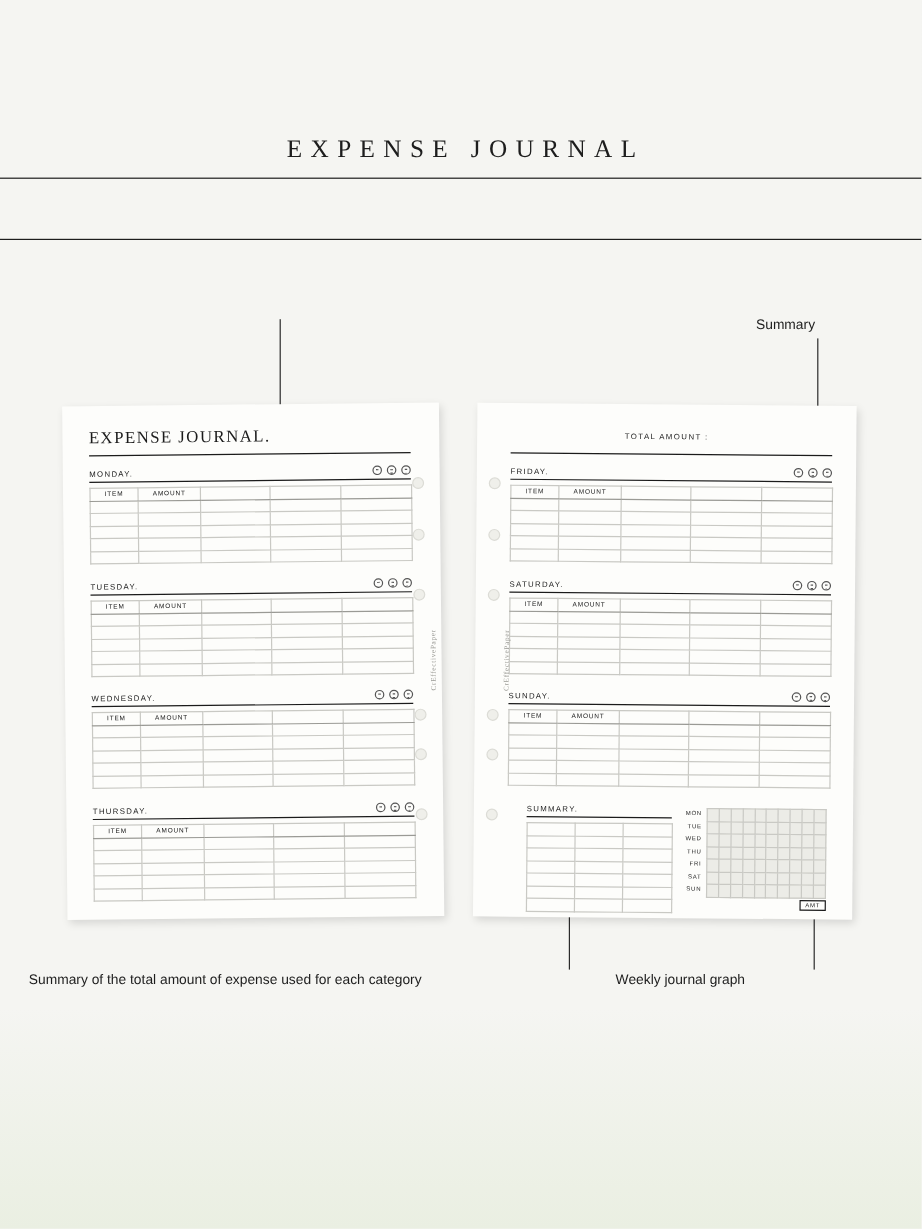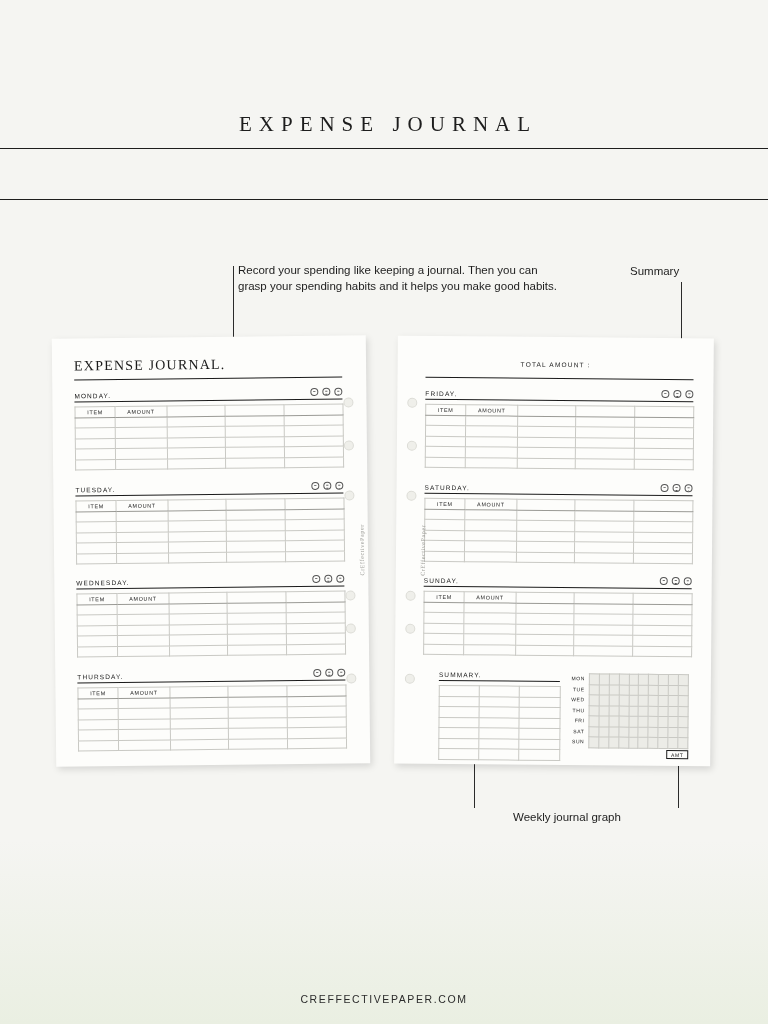--- a/index.html
+++ b/index.html
@@ -154,28 +154,28 @@
 </style>
 </head>
 <body>
 
 <div class="page">
 
   <div class="hdr-title">EXPENSE JOURNAL</div>
   <div class="rule r1"></div>
   <div class="rule r2"></div>
 
-  <div class="anno anno-record">Record your spending like keeping a journal. Then you can grasp your spending habits and it helps you make good habits.</div>
   <div class="leader v" style="left:233px; top:266px; height:170px;"></div>
   <div class="dot" style="left:231px; top:433px;"></div>
 
   <div class="anno anno-rating">Summary</div>
   <div class="leader v" style="left:681px; top:282px; height:111px;"></div>
   <div class="dot" style="left:679px; top:391px;"></div>
 
+  <div class="anno anno-summary">Summary of the total amount of expense used for each category</div>
   <div class="leader v" style="left:474px; top:709px; height:99px;"></div>
   <div class="dot" style="left:472px; top:707px;"></div>
 
   <div class="anno anno-graph"><span>Weekly journal graph</span></div>
   <div class="leader v" style="left:678px; top:709px; height:99px;"></div>
   <div class="dot" style="left:676px; top:707px;"></div>
 
   <div class="sheet left">
     <div class="sheet-inner">
 
@@ -780,14 +780,13 @@
       <div class="hole" style="left:10px; top:105px;"></div>
       <div class="hole" style="left:10px; top:155px;"></div>
       <div class="hole" style="left:10px; top:255px;"></div>
       <div class="hole" style="left:10px; top:288px;"></div>
       <div class="hole" style="left:10px; top:338px;"></div>
 
       <div class="side-brand" style="left:24px; top:240px; transform: rotate(-90deg);">CrEffectivePaper</div>
     </div>
   </div>
 
-  <div class="footer">CREFFECTIVEPAPER.COM</div>
 </div>
 
 </body></html>

